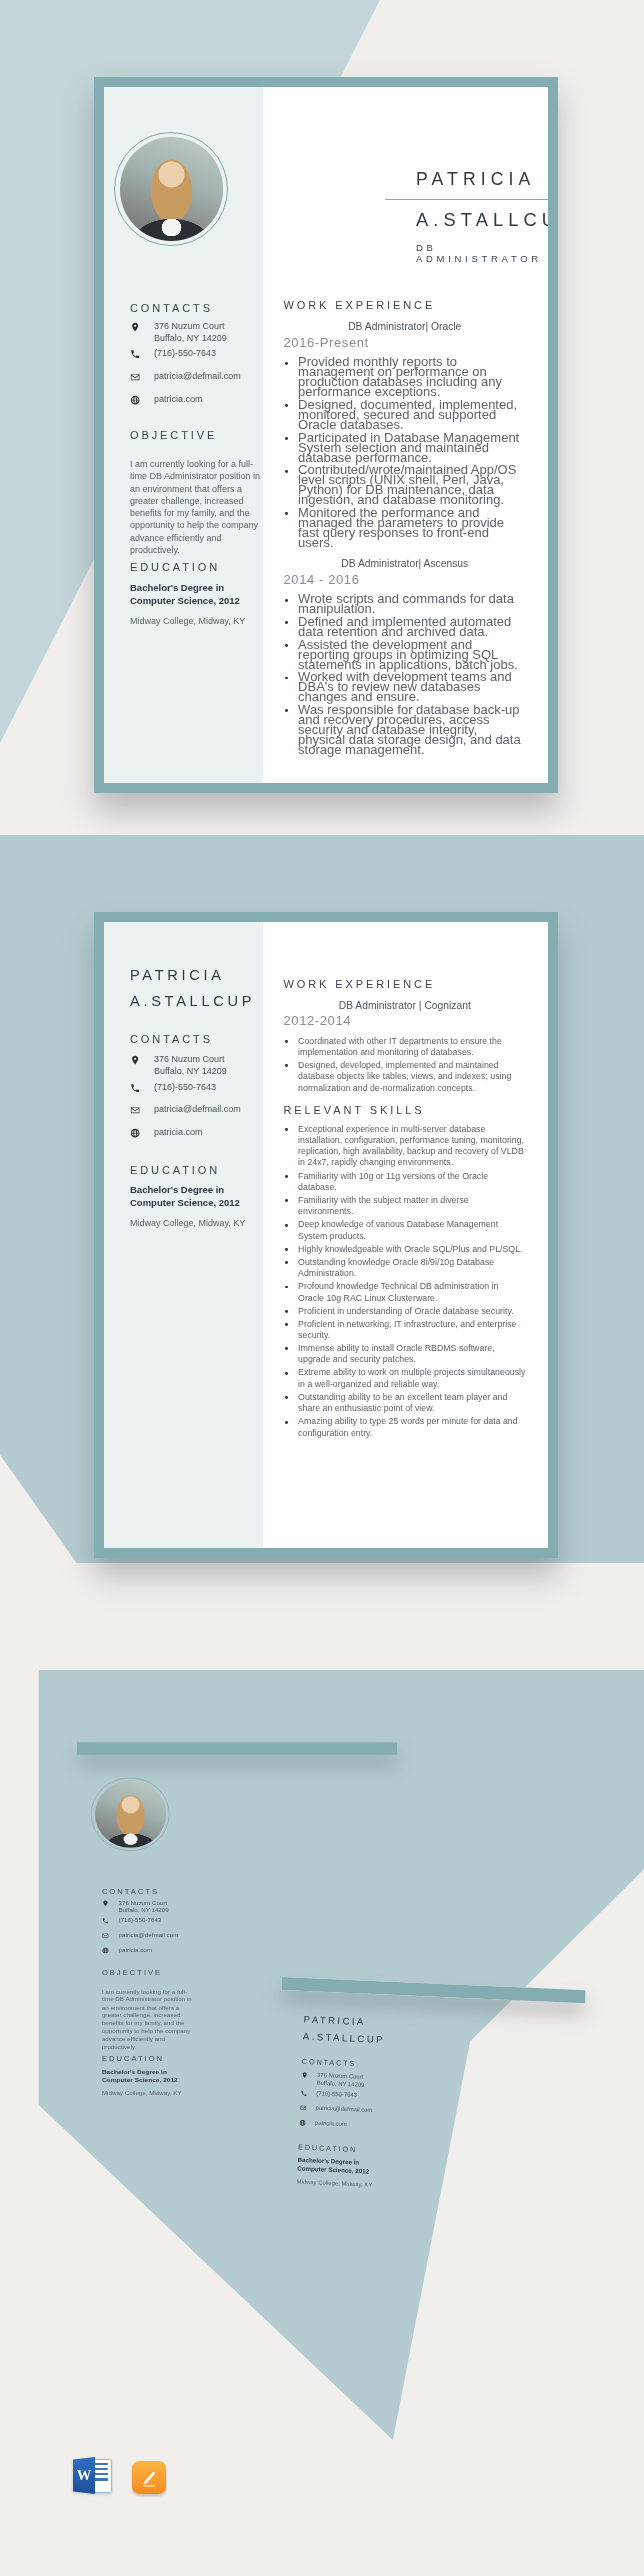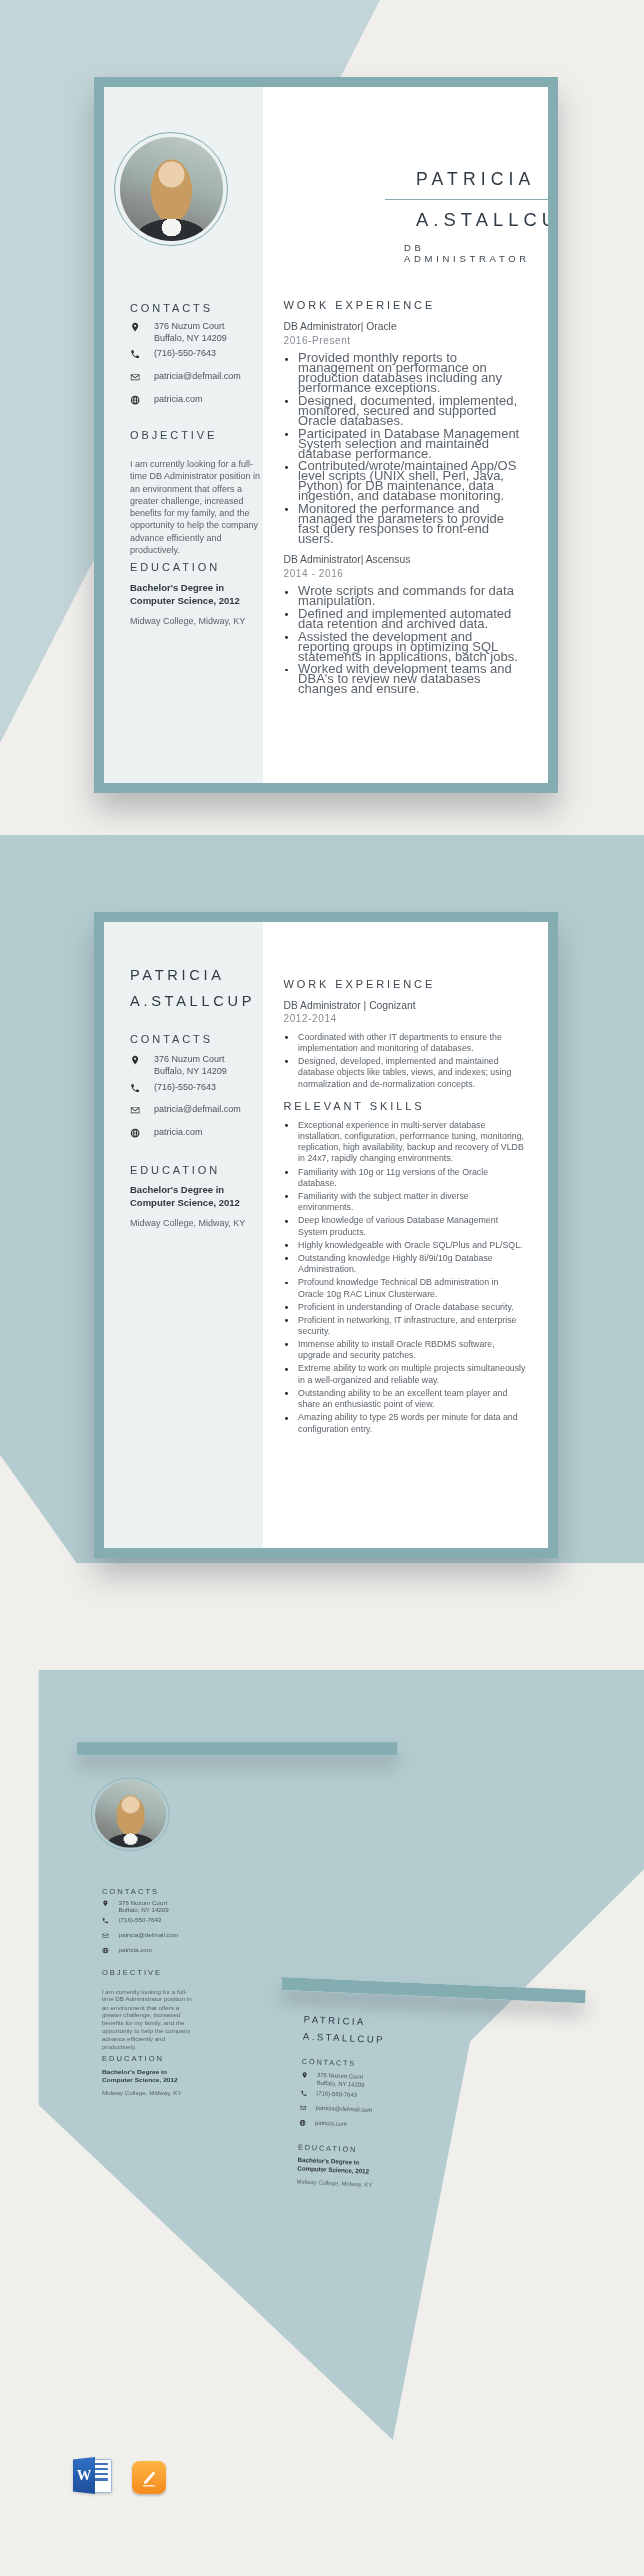--- a/index.html
+++ b/index.html
@@ -42,21 +42,21 @@
   .photo{position:absolute;inset:4.4px;border-radius:50%;overflow:hidden;
     background:
       radial-gradient(circle at 50% 36%, #ecd0ae 0 15%, rgba(0,0,0,0) 16%),
       radial-gradient(ellipse 16% 14% at 50% 87%, #f4f4f2 0 60%, rgba(0,0,0,0) 61%),
       radial-gradient(ellipse 58% 34% at 50% 100%, #2b2e33 0 62%, rgba(0,0,0,0) 63%),
       radial-gradient(ellipse 34% 52% at 50% 52%, #c89c60 0 58%, rgba(0,0,0,0) 59%),
       linear-gradient(200deg,#c3cdc6 0%,#9fb0ad 45%,#8b8f8c 70%,#6b6f6e 100%);}
   .name-divider{position:absolute;left:122px;top:112px;right:0;height:1.1px;background:#84adb2;}
   .name1{position:absolute;left:153px;top:82px;font-size:17.6px;letter-spacing:5.1px;color:#2f3a44;}
   .name2{position:absolute;left:153px;top:122px;font-size:18.3px;letter-spacing:5.1px;color:#2f3a44;}
-  .job-title-top{position:absolute;left:141px;top:155px;font-size:9.5px;letter-spacing:3.7px;color:#3a454f;}
+  .job-title-top{position:absolute;left:153px;top:155px;font-size:9.5px;letter-spacing:3.7px;color:#3a454f;}
 
   
   .c-row{position:absolute;left:26px;width:136px;}
   .c-row .cicon{position:absolute;left:0;top:0.7px;width:10.3px;height:10.3px;}
   .c-row .ctext{display:block;margin-left:24px;font-size:9px;line-height:11.7px;color:#4c545c;}
   .degree{font-size:9.5px;font-weight:bold;color:#2f3840;line-height:13px;}
   .school{font-size:9px;color:#5b636b;}
 
   
   .p1-contacts-h{position:absolute;left:26px;top:215px;}
@@ -72,22 +72,22 @@
     color:#2f3a44;line-height:26px;}
   .p2-contacts-h{position:absolute;left:26px;top:111px;}
   .p2-row1{top:132px;} .p2-row2{top:160px;} .p2-row3{top:182px;} .p2-row4{top:205px;}
   .p2-education-h{position:absolute;left:26px;top:242px;}
   .p2-degree{position:absolute;left:26px;top:261px;width:139px;}
   .p2-school{position:absolute;left:26px;top:296px;}
 
   
   .main-pad{padding:212px 22px 0 20.5px;}
   .main-pad2{padding:56px 22px 0 20.5px;}
-  .job-title{font-size:10.3px;color:#4d565e;margin:0 0 2.9px 0;}
-  .job-period{font-size:10px;letter-spacing:0.6px;color:#868d94;margin:0 0 7.3px 0;}
+  .job-title{font-size:10.3px;color:#4d565e;margin:0 0 2.9px 0;text-align:center;}
+  .job-period{font-size:13px;letter-spacing:0.6px;color:#868d94;margin:0 0 7.3px 0;}
   .blist{list-style:none;margin:0 0 10.3px 0;padding:0;}
   .blist li{position:relative;padding-left:14.6px;margin:0 0 2.6px 0;
     font-size:13px;line-height:10px;color:#5b636b;}
   .blist li::before{content:"";position:absolute;left:1.5px;top:4.4px;width:2.9px;height:2.9px;
     border-radius:50%;background:#2f2f2f;}
   .blist.tight li{line-height:11.3px;margin-bottom:1.8px;font-size:8.8px;}
   .mt-skills{margin:5.9px 0 7.3px 0;}
 
   
   .mini{position:absolute;transform-origin:0 0;}
@@ -187,20 +187,21 @@
           <li>Monitored the performance and managed the parameters to provide fast query responses to front-end users.</li>
         </ul>
 
       <p class="job-title">DB Administrator| Ascensus</p>
       <p class="job-period">2014 - 2016</p>
       <ul class="blist">
           <li>Wrote scripts and commands for data manipulation.</li>
           <li>Defined and implemented automated data retention and archived data.</li>
           <li>Assisted the development and reporting groups in optimizing SQL statements in applications, batch jobs.</li>
           <li>Worked with development teams and DBA's to review new databases changes and ensure.</li>
+          <li>Was responsible for database back-up and recovery procedures, access security and database integrity, physical data storage design, and data storage management.</li>
         </ul>
     </div>
   </div>
 </div>
 
 <div class="page" id="page-two">
   <div class="sidebar">
     <div class="p2-name">
       <span>PATRICIA</span><br>
       <span>A.STALLCUP</span>
@@ -252,21 +253,21 @@
           <li>Designed, developed, implemented and maintained database objects like tables, views, and indexes; using normalization and de-normalization concepts.</li>
         </ul>
 
       <h2 class="h-sec mt-skills">RELEVANT SKILLS</h2>
       <ul class="blist tight">
           <li>Exceptional experience in multi-server database installation, configuration, performance tuning, monitoring, replication, high availability, backup and recovery of VLDB in 24x7, rapidly changing environments.</li>
           <li>Familiarity with 10g or 11g versions of the Oracle database.</li>
           <li>Familiarity with the subject matter in diverse environments.</li>
           <li>Deep knowledge of various Database Management System products.</li>
           <li>Highly knowledgeable with Oracle SQL/Plus and PL/SQL.</li>
-          <li>Outstanding knowledge Highly 8i/9i/10g Database Administration.</li>
+          <li>Outstanding knowledge Oracle 8i/9i/10g Database Administration.</li>
           <li>Profound knowledge Technical DB administration in Oracle 10g RAC Linux Clusterware.</li>
           <li>Proficient in understanding of Oracle database security.</li>
           <li>Proficient in networking, IT infrastructure, and enterprise security.</li>
           <li>Immense ability to install Oracle RBDMS software, upgrade and security patches.</li>
           <li>Extreme ability to work on multiple projects simultaneously in a well-organized and reliable way.</li>
           <li>Outstanding ability to be an excellent team player and share an enthusiastic point of view.</li>
           <li>Amazing ability to type 25 words per minute for data and configuration entry.</li>
         </ul>
     </div>
   </div>

